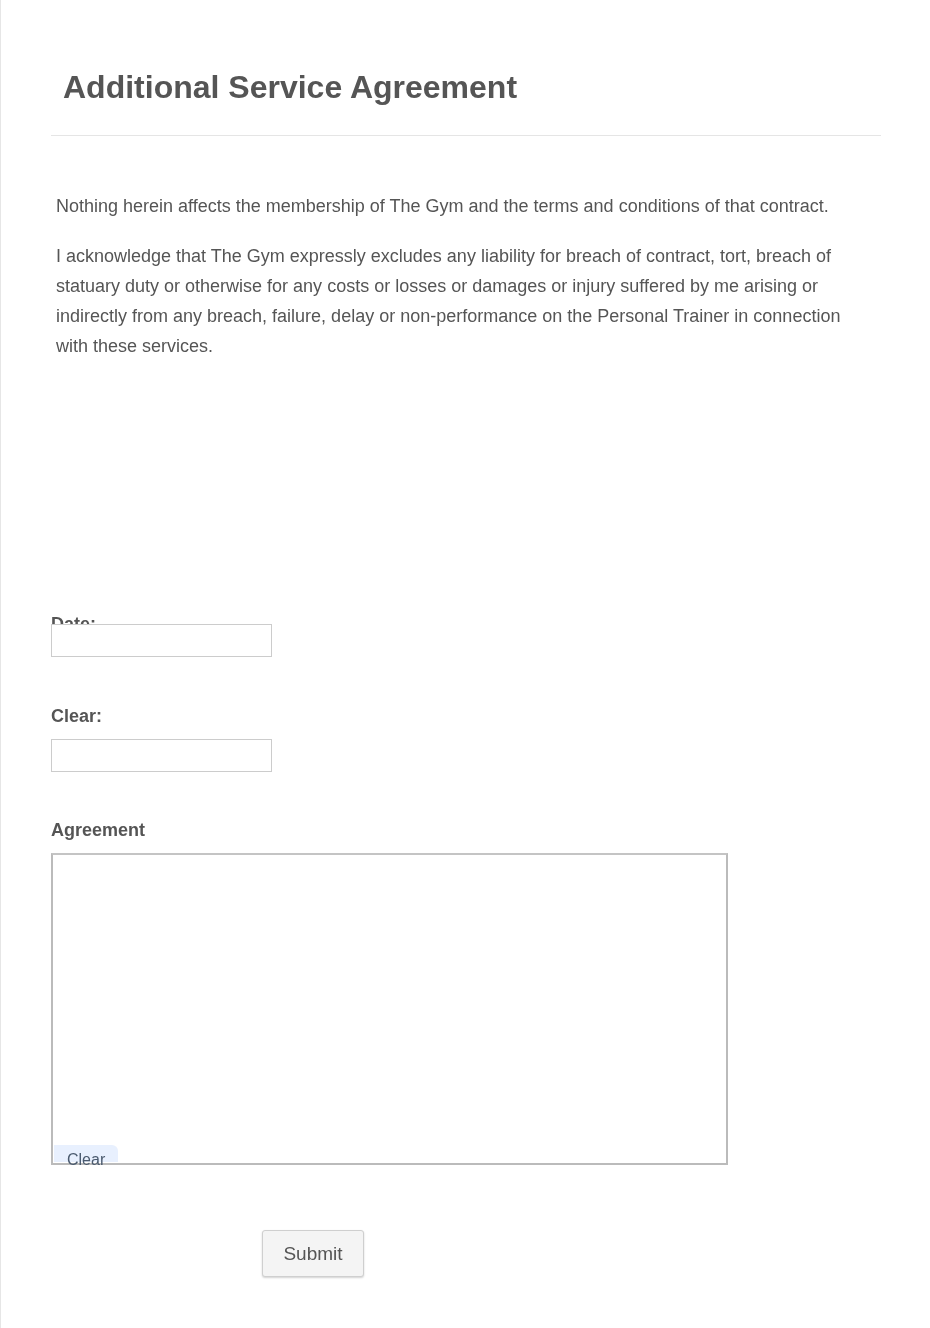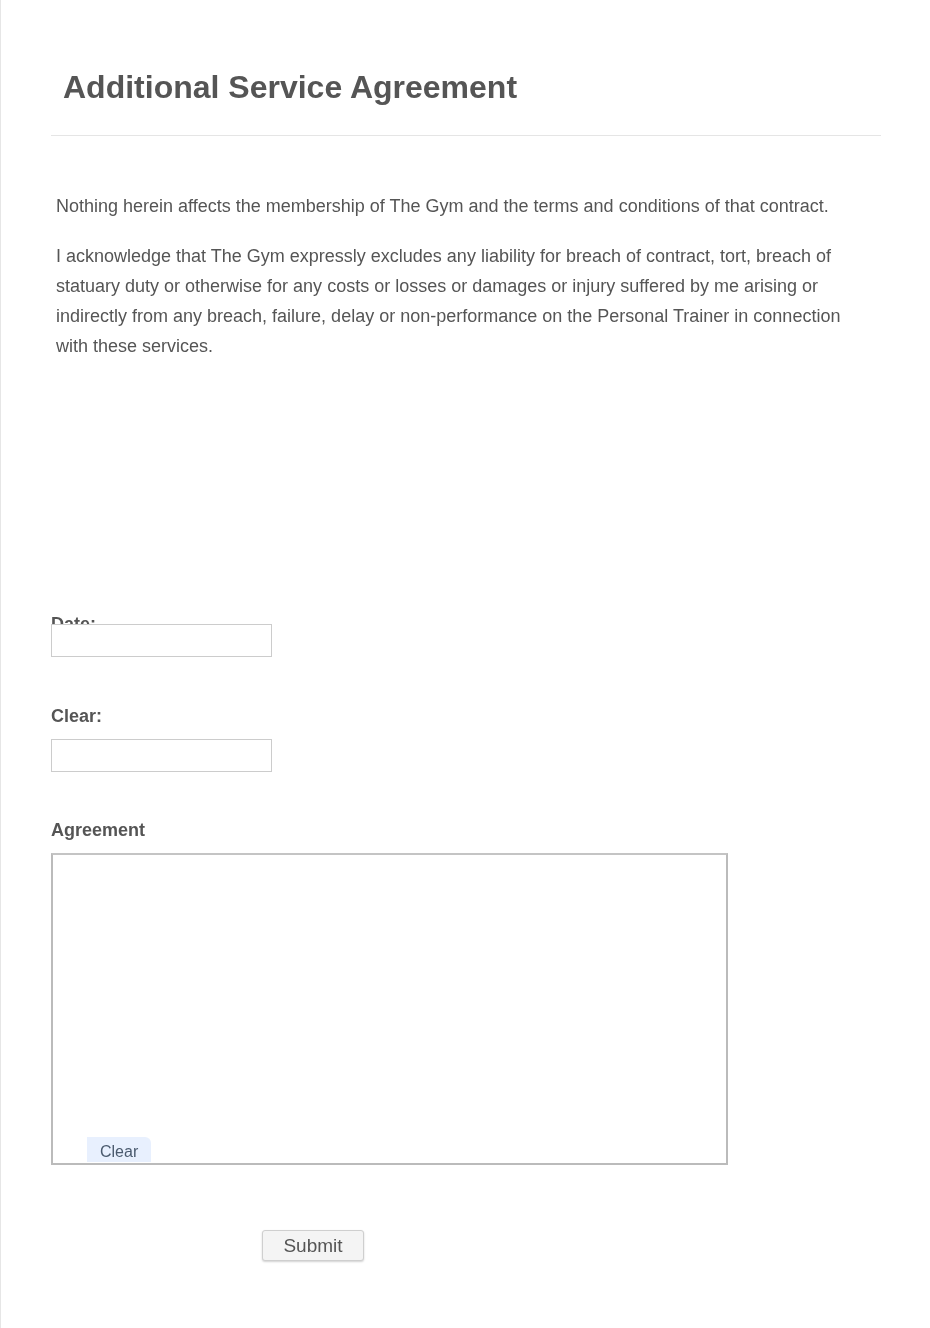--- a/index.html
+++ b/index.html
@@ -28,28 +28,27 @@
   .text-input {
     position: absolute; left: 50px; width: 221px; height: 33px; box-sizing: border-box;
     border: 1px solid #cccccc; background: #ffffff; font-size: 16px; padding: 4px 6px;
     font-family: "Liberation Sans", sans-serif; color: #555;
   }
   .sig-pad {
     position: absolute; left: 50px; top: 853px; width: 677px; height: 312px; box-sizing: border-box;
     border: 2px solid #bbbbbb; border-top-color: #c4c4c4; background: #ffffff;
   }
   .clear-btn {
-    position: absolute; left: 1px; bottom: 1px; height: 25px; padding: 0 13px;
+    position: absolute; left: 1px; bottom: 1px; height: 17px; padding: 0 13px;
     background: #e8f0fe; border: none; border-radius: 0 6px 0 0;
     font-family: "Liberation Sans", sans-serif; font-size: 16px; color: #4a5a6e; line-height: 29px;
     cursor: pointer;
-    margin-left: 33px;
   }
   .submit-btn {
-    position: absolute; left: 261px; top: 1230px; width: 102px; height: 31px;
+    position: absolute; left: 261px; top: 1230px; width: 102px; height: 47px;
     background: #f4f4f4; border: 1px solid #cfcfcf; border-radius: 3px;
     box-shadow: 0 1px 2px rgba(0,0,0,0.18);
     font-family: "Liberation Sans", sans-serif; font-size: 19px; color: #555555; cursor: pointer;
   }
 </style>
 </head>
 <body>
 
 <h1 class="title">Additional Service Agreement</h1>
 <div class="divider"></div>

